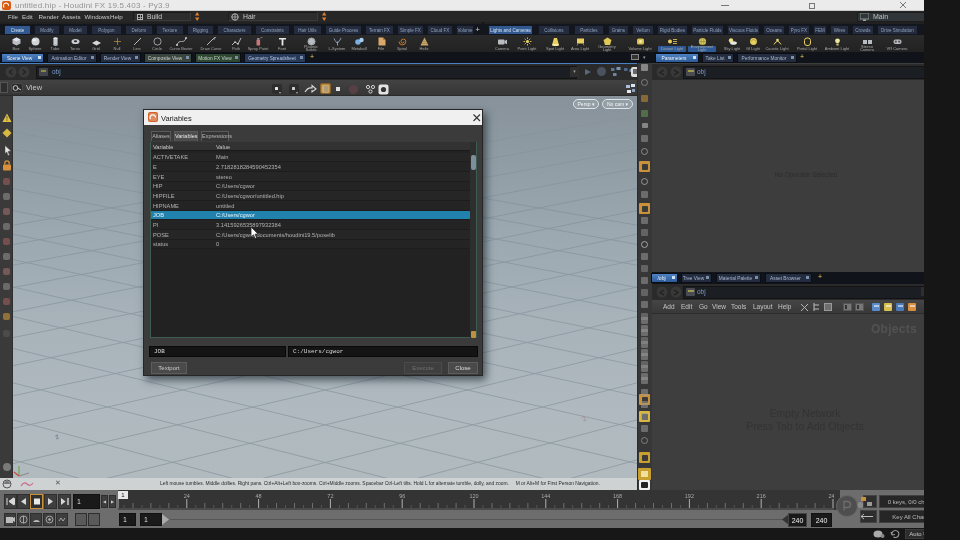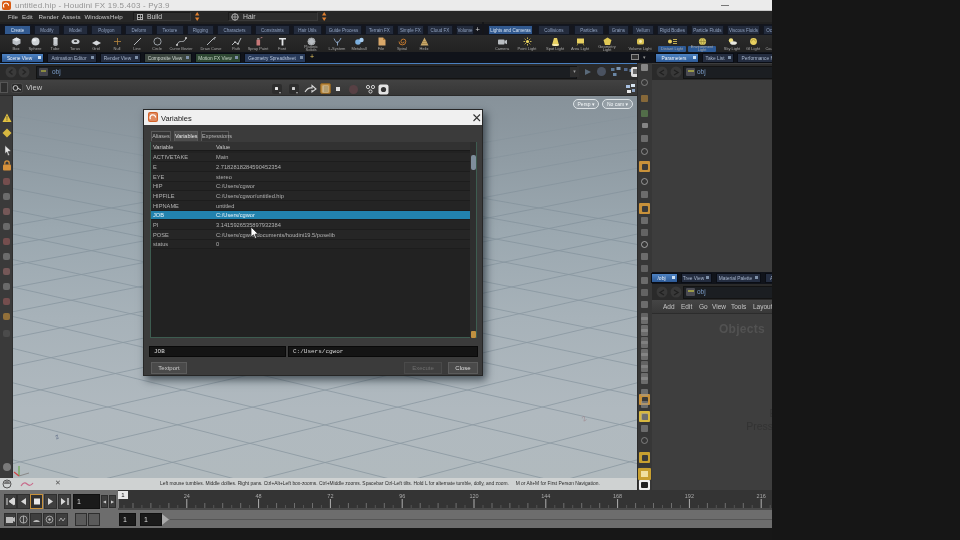--- a/index.html
+++ b/index.html
@@ -1,18 +1,18 @@
 <!DOCTYPE html>
 <html><head><meta charset="utf-8">
 <style>
   * { margin:0; padding:0; box-sizing:border-box; }
   html,body { width:960px; height:540px; overflow:hidden; background:#161616; }
   body { font-family:"Liberation Sans", sans-serif; }
   .abs { position:absolute; }
-  #stage { position:relative; width:772px; height:540px; overflow:hidden; }
+  #stage { position:relative; width:924px; height:540px; overflow:hidden; }
   .txt { white-space:nowrap; }
 </style>
 </head>
 <body>
 <div id="stage">
 <div class="abs" style="left:0;top:0;width:960px;height:11px;background:#ebebeb;border-bottom:1px solid #c9c9c9;"></div>
 <svg class="abs" style="left:2px;top:1px" width="9" height="9">
       <rect x="0" y="0" width="9" height="9" rx="2" fill="#d95b12"></rect>
       <path d="M2.2 6.5 A2.6 2.6 0 1 1 6.6 4.8" fill="none" stroke="#fff" stroke-width="1.1"></path>
     </svg>

